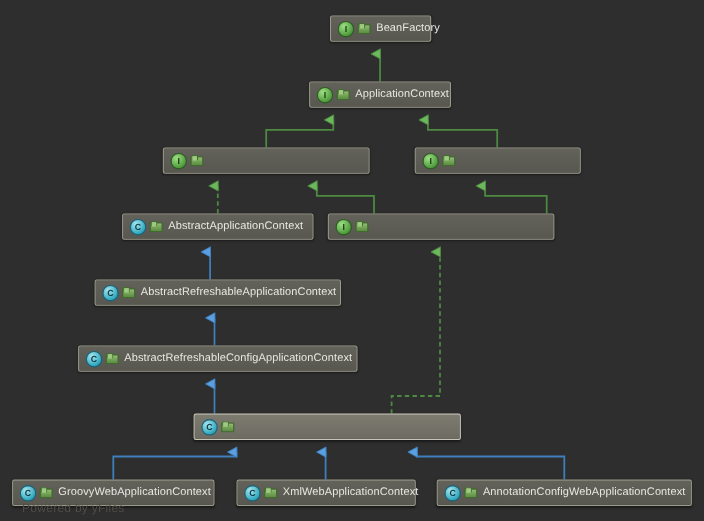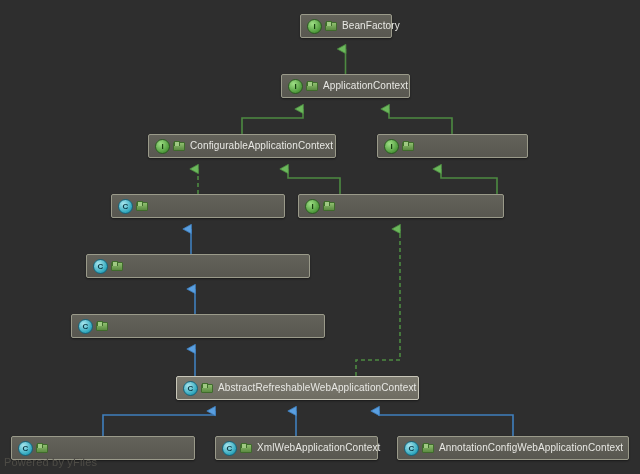--- a/index.html
+++ b/index.html
@@ -101,21 +101,21 @@
     top: 0px;
     width: 4px;
     height: 4px;
     background: #9fc982;
     border: 1px solid #3f6b2c;
     border-bottom: none;
     border-radius: 1px 1px 0 0;
   }
   #watermark {
     position: absolute;
-    left: 4px;
+    left: 20px;
     top: 456px;
     font-size: 11px;
     color: #4e4c46;
     font-family: "Liberation Sans", sans-serif;
     letter-spacing: 0.2px;
     user-select: none;
   }
 </style>
 </head>
 <body>
@@ -199,71 +199,73 @@
       </span>
     <span class="icon-vis"></span>
     <span class="node-label">ApplicationContext</span>
   </div>
 
   <div class="node" style="left:148px; top:134px; width:188px;">
     <span class="icon-type icon-interface">
         <span>I</span>
       </span>
     <span class="icon-vis"></span>
-    <span class="node-label">ConfigurableApplicationContext</span>
   </div>
 
   <div class="node" style="left:377px; top:134px; width:151px;">
     <span class="icon-type icon-interface">
         <span>I</span>
       </span>
     <span class="icon-vis"></span>
   </div>
 
   <div class="node" style="left:111px; top:194px; width:174px;">
     <span class="icon-type icon-class">
         <span>C</span>
       </span>
     <span class="icon-vis"></span>
+    <span class="node-label">AbstractApplicationContext</span>
   </div>
 
   <div class="node" style="left:298px; top:194px; width:206px;">
     <span class="icon-type icon-interface">
         <span>I</span>
       </span>
     <span class="icon-vis"></span>
   </div>
 
   <div class="node" style="left:86px; top:254px; width:224px;">
     <span class="icon-type icon-class">
         <span>C</span>
       </span>
     <span class="icon-vis"></span>
+    <span class="node-label">AbstractRefreshableApplicationContext</span>
   </div>
 
   <div class="node" style="left:71px; top:314px; width:254px;">
     <span class="icon-type icon-class">
         <span>C</span>
       </span>
     <span class="icon-vis"></span>
+    <span class="node-label">AbstractRefreshableConfigApplicationContext</span>
   </div>
 
   <div class="node selected" style="left:176px; top:376px; width:243px;">
     <span class="icon-type icon-class">
         <span>C</span>
       </span>
     <span class="icon-vis"></span>
-    <span class="node-label">AbstractRefreshableWebApplicationContext</span>
   </div>
 
   <div class="node" style="left:11px; top:436px; width:184px;">
     <span class="icon-type icon-class">
         <span>C</span>
       </span>
     <span class="icon-vis"></span>
+    <span class="node-label">GroovyWebApplicationContext</span>
   </div>
 
   <div class="node" style="left:215px; top:436px; width:163px;">
     <span class="icon-type icon-class">
         <span>C</span>
       </span>
     <span class="icon-vis"></span>
     <span class="node-label">XmlWebApplicationContext</span>
   </div>
 

